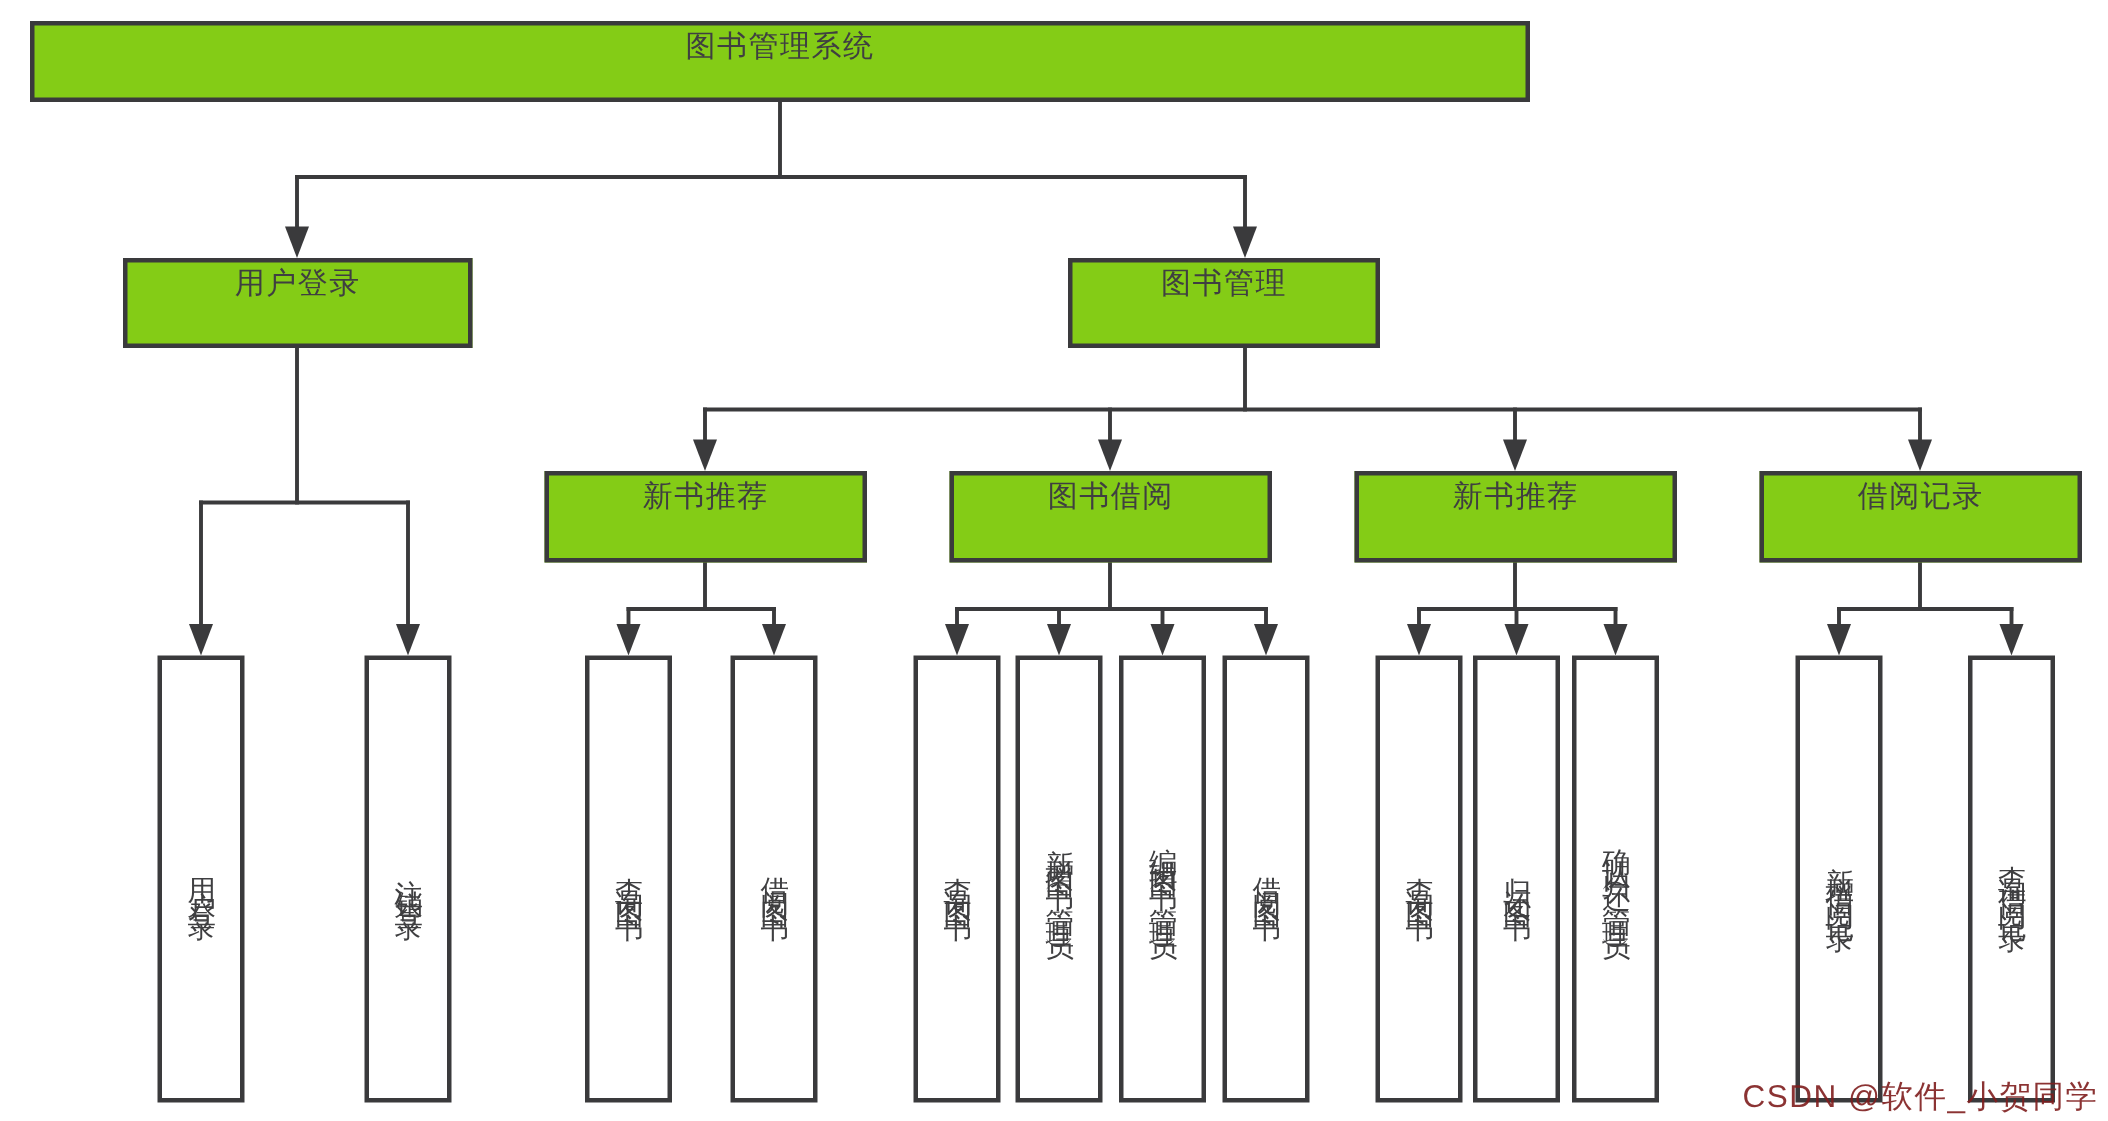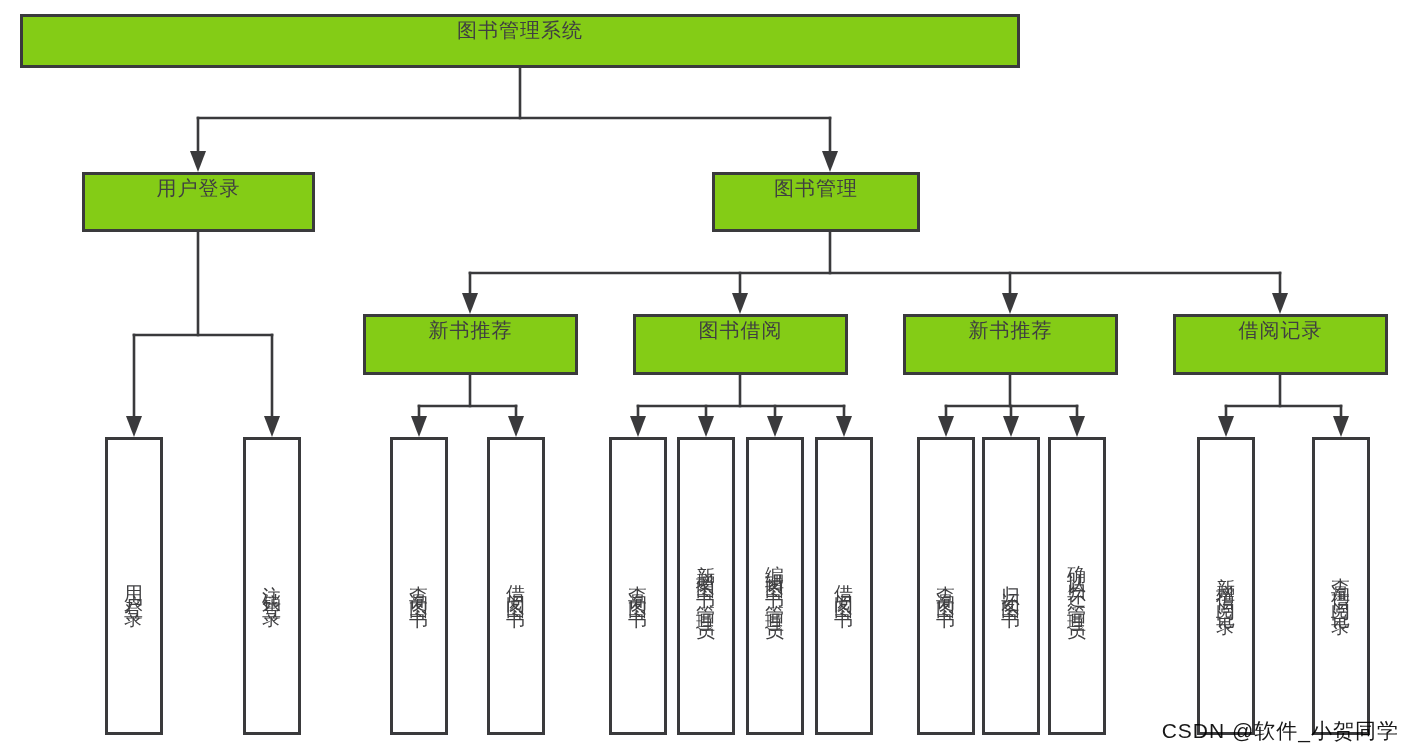--- a/index.html
+++ b/index.html
@@ -50,21 +50,21 @@
     font-size:19px;
     line-height:1;
     letter-spacing:8px;
     color:var(--text);
     white-space:nowrap;
   }
   .watermark{
     position:absolute;
     right:6px;bottom:2px;
     font-size:21px;
-    color:#000000;
+    color:#7f1d1d;
     letter-spacing:1px;
     z-index:5;
     opacity:.9;
   }
 </style>
 </head>
 <body>
 
 <div class="stage">
 

